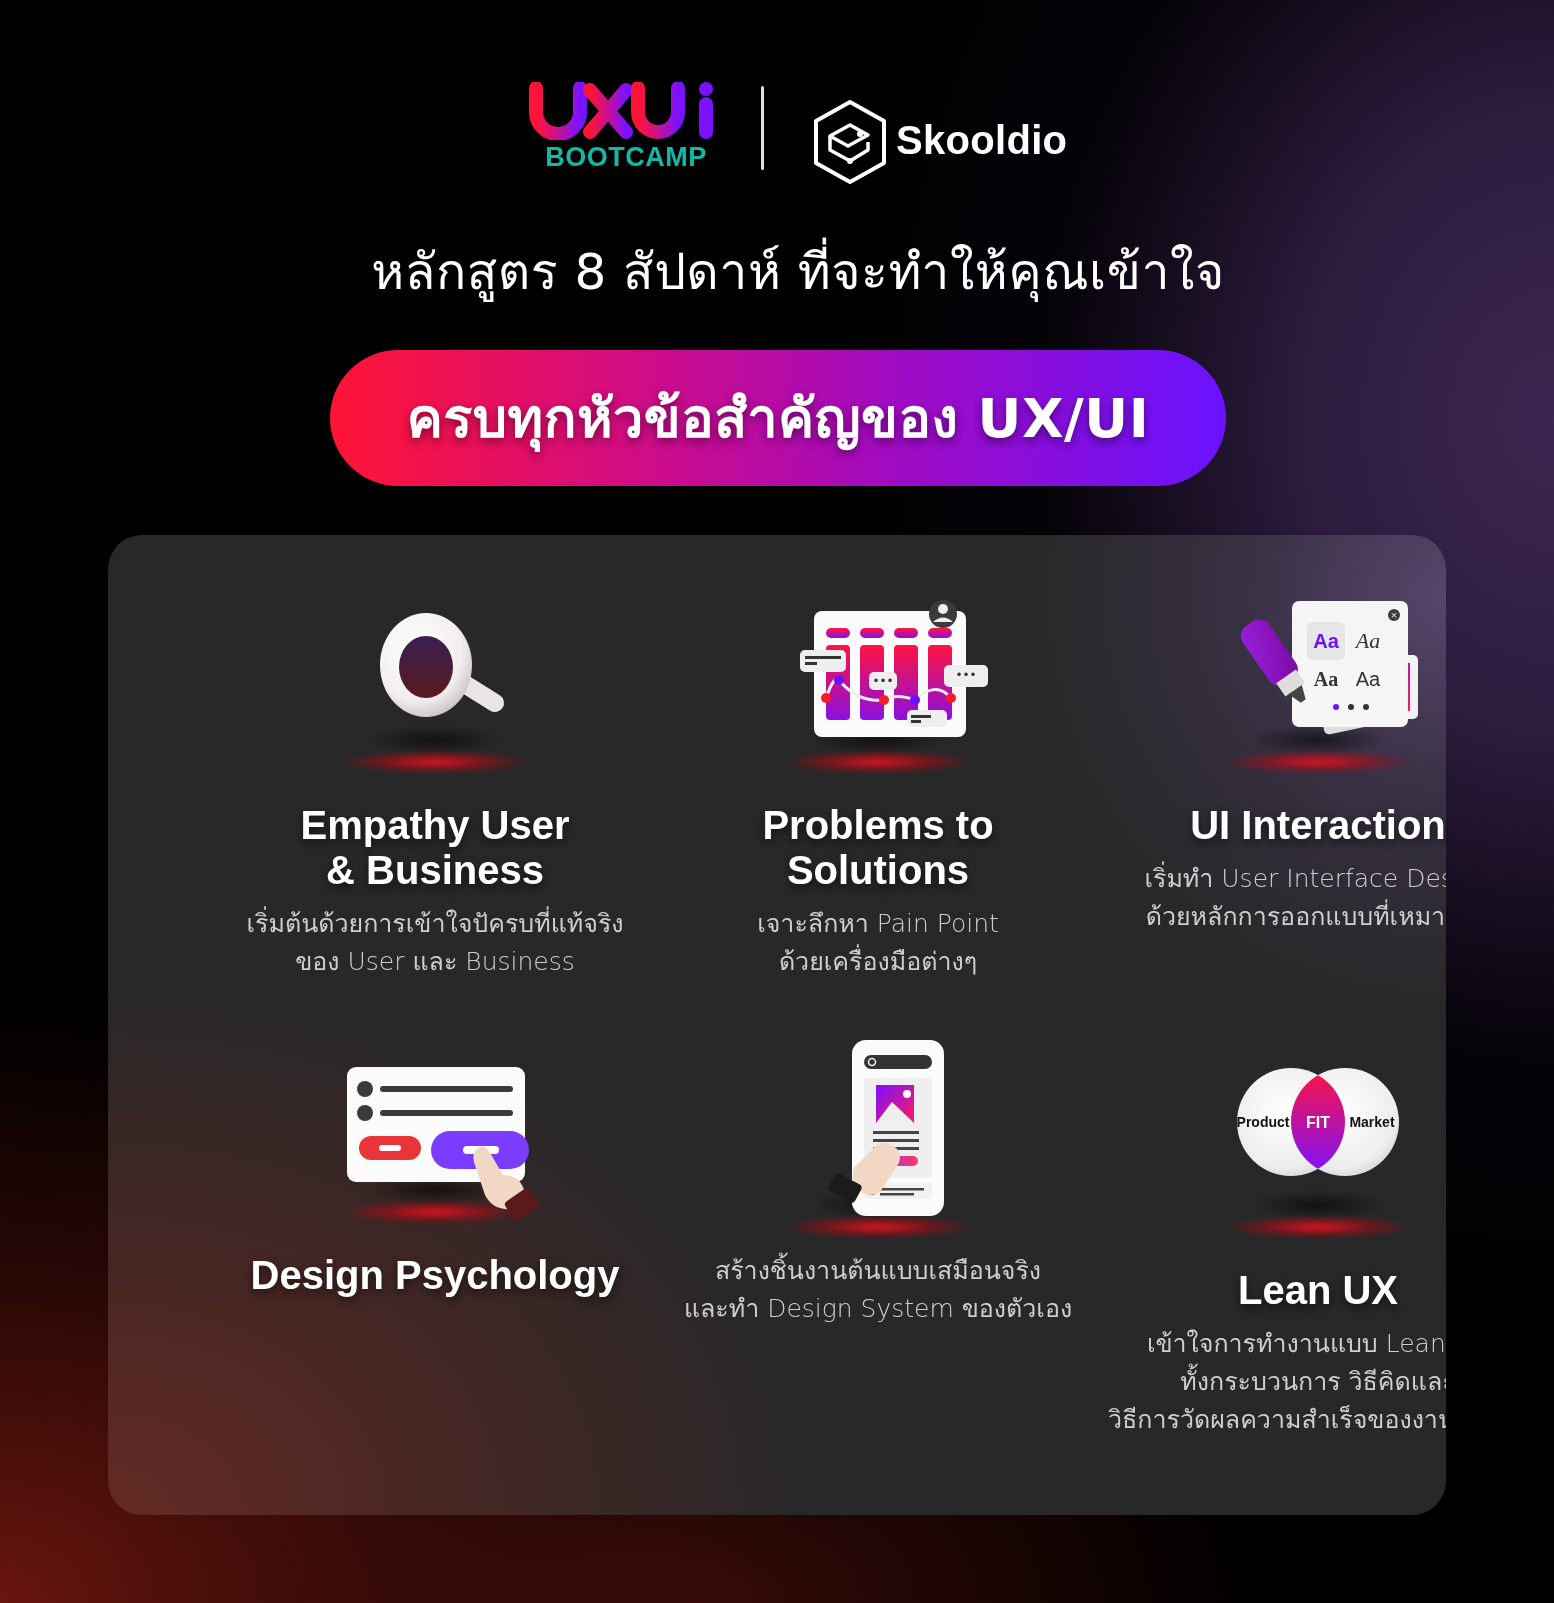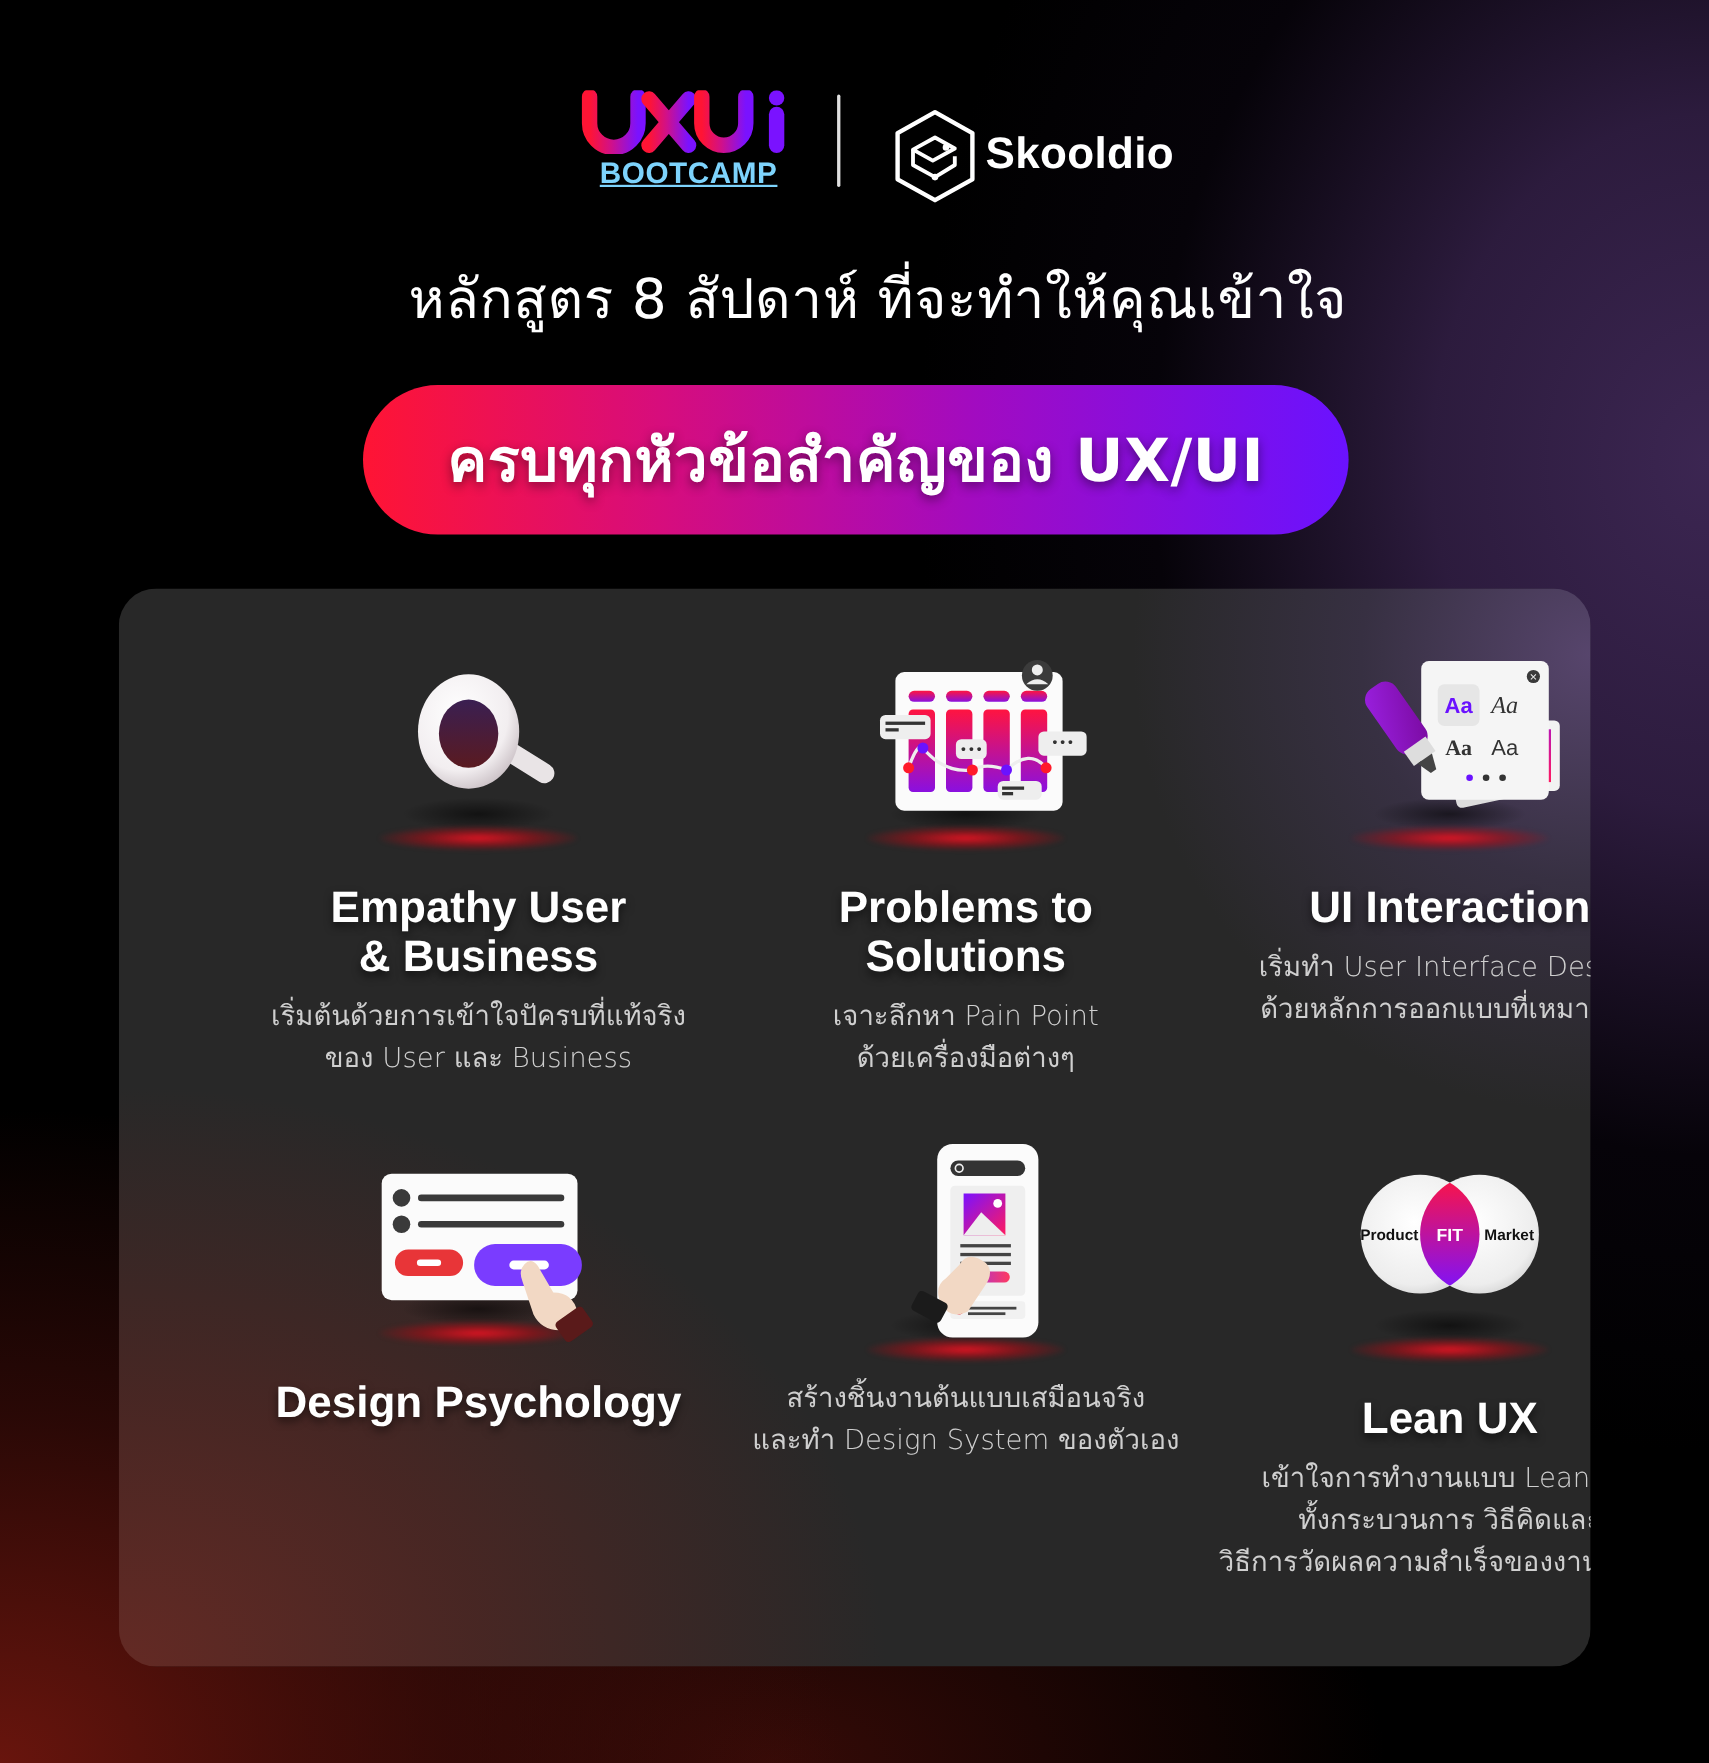--- a/index.html
+++ b/index.html
@@ -15,22 +15,21 @@
       #000;
   }
 
   
   .logos { position: absolute; top: 82px; left: 0; width: 100%; height: 92px; }
   .uxui-logo { position: absolute; left: 528px; top: 0; width: 196px; height: 92px; }
   .uxui-word { position: absolute; left: 0; top: 0; width: 196px; height: 58px; }
   .bootcamp {
     position: absolute; left: 0; top: 60px; width: 196px; text-align: center;
     font-family: "Liberation Sans", sans-serif; font-weight: 900; font-size: 27px; letter-spacing: 0.5px;
-    color: #7dd3fc;
-    text-decoration: underline;
+    color: #14b8a6;
   }
   .logo-divider { position: absolute; left: 761px; top: 4px; width: 3px; height: 84px; background: #e0e0e0; border-radius: 2px; }
   .skooldio-logo { position: absolute; left: 810px; top: 16px; width: 260px; height: 92px; }
   .skooldio-mark { position: absolute; left: 0; top: 0; width: 80px; height: 88px; }
   .skooldio-text {
     position: absolute; left: 86px; top: 20px;
     font-family: "Liberation Sans", sans-serif; font-weight: 700; font-size: 40px; color: #fff; letter-spacing: 0.3px;
   }
 
   

